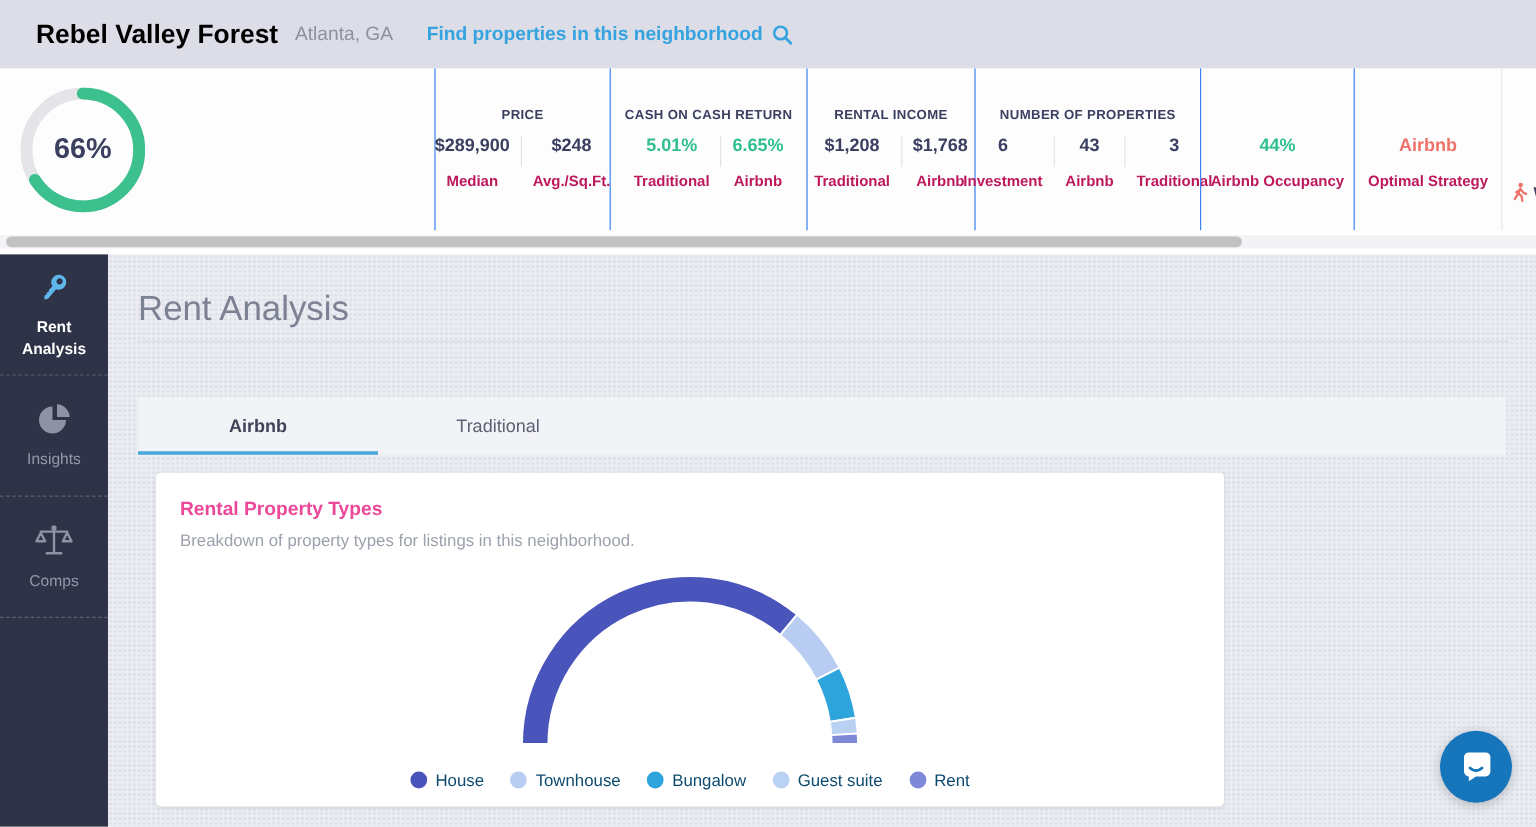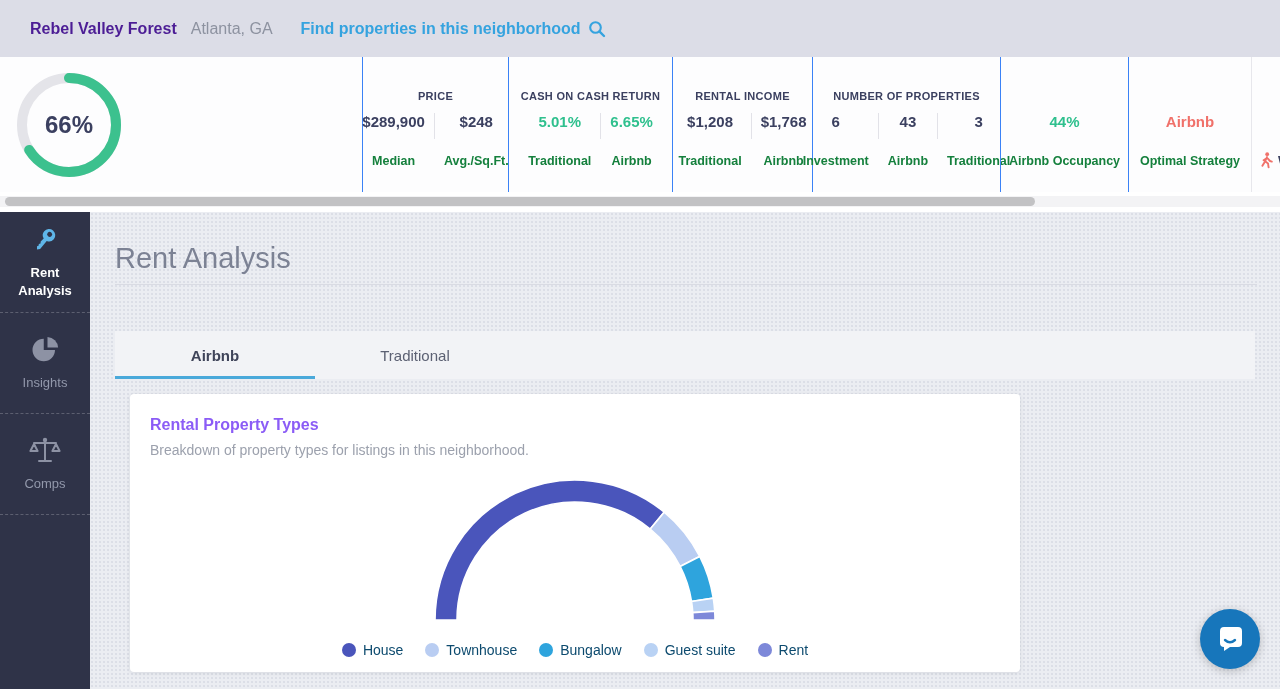--- a/index.html
+++ b/index.html
@@ -11,21 +11,21 @@
   }
   .dotted {
     background-image: radial-gradient(rgba(185,190,205,.30) 1px, transparent 1.3px);
     background-size:4px 4px;
   }
   
   .top-header {
     position:absolute; left:0; top:0; width:1280px; height:57px;
     background:#dcdde7; display:flex; align-items:center; padding-left:30px;
   }
-  .nbhd-title { font-size:16px; font-weight:700; color:#4c1d95; }
+  .nbhd-title { font-size:22px; font-weight:700; color:#000000; }
   .nbhd-loc { font-size:16px; color:#8d92a0; margin-left:14px; }
   .find-link { display:flex; align-items:center; margin-left:28px; cursor:pointer;
     font-size:16px; font-weight:700; color:#35a3df; }
   .find-link svg { margin-left:7px; }
   
   .stats-bar {
     position:absolute; left:0; top:57px; width:1280px; height:135px;
     background:#fdfdfe; display:flex; align-items:stretch;
   }
   .mashmeter { width:362px; display:flex; align-items:center; padding-left:17px; flex:none; }
@@ -40,21 +40,21 @@
     font-style:normal; cursor:pointer; }
   .mash-sub { font-size:15px; color:#9ba0ad; margin-top:5px; }
   .stat-group {
     flex:none; border-left:1px solid #3b82f6; display:flex; flex-direction:column;
     align-items:center; padding-top:33px;
   }
   .stat-label { height:17px; font-size:11px; font-weight:700; color:#3b4060; letter-spacing:.3px; }
   .stat-row { display:flex; align-items:flex-start; margin-top:4px; }
   .stat-pair { display:flex; flex-direction:column; align-items:center; padding:0 9px; }
   .stat-value { font-size:15px; font-weight:700; color:#3b4060; line-height:22px; }
-  .stat-sub { font-size:12.5px; font-weight:700; color:#15803d; margin-top:21px; white-space:nowrap; }
+  .stat-sub { font-size:12.5px; font-weight:700; color:#be185d; margin-top:11px; white-space:nowrap; }
   .pair-divider { width:1px; height:26px; background:#e2e2e8; margin-top:2px; }
   .green { color:#2fc08e !important; }
   .coral { color:#f0716a !important; }
   .stat-walk { flex:none; border-left:1px solid #e7e7ec; display:flex; align-items:center;
     padding:72px 0 0 7px; }
   .walk-label { font-size:13px; font-weight:700; color:#3b4060; margin-left:4px; white-space:nowrap; }
   
   .scroll-strip { position:absolute; left:0; top:192px; width:1280px; height:20px; background:#ffffff; }
   .scroll-track { position:absolute; left:0; top:4px; width:1280px; height:11px; background:#f3f3f5; }
   .scroll-thumb { position:absolute; left:5px; top:5px; width:1030px; height:9px;
@@ -71,21 +71,21 @@
   .title-divider { position:absolute; left:25px; top:72px; width:1142px; height:1px; background:#d9dbe3; }
   .tab-bar { position:absolute; left:25px; top:119px; width:1140px; height:48px;
     background:#f2f3f6; display:flex; }
   .tab { width:200px; display:flex; align-items:center; justify-content:center;
     font-size:15px; color:#5c6173; cursor:pointer; position:relative; }
   .tab.active { color:#3f4459; font-weight:700; }
   .tab.active .tab-underline { position:absolute; left:0; bottom:0; width:100%; height:3px; background:#4aa9da; }
   
   .card { position:absolute; left:40px; top:182px; width:890px; height:278px; background:#ffffff;
     border-radius:4px; box-shadow:0 1px 4px rgba(40,45,70,.10); }
-  .card-title { position:absolute; left:20px; top:22px; font-size:16px; font-weight:700; color:#8b5cf6; }
+  .card-title { position:absolute; left:20px; top:22px; font-size:16px; font-weight:700; color:#ec4899; }
   .card-sub { position:absolute; left:20px; top:48px; font-size:14px; color:#9ca1ad; }
   .chart-wrap { position:absolute; left:295px; top:76px; width:300px; height:152px; }
   .legend { position:absolute; left:0; bottom:14px; width:100%; display:flex;
     justify-content:center; align-items:center; gap:22px; }
   .legend-item { display:flex; align-items:center; gap:7px; cursor:pointer; }
   .legend-dot { width:14px; height:14px; border-radius:50%; flex:none; }
   .legend-label { font-size:14px; color:#0c4a6e; }
   
   .chat-btn { position:absolute; left:1200px; top:609px; width:60px; height:60px; border-radius:50%;
     background:#1776bb; display:flex; align-items:center; justify-content:center;

